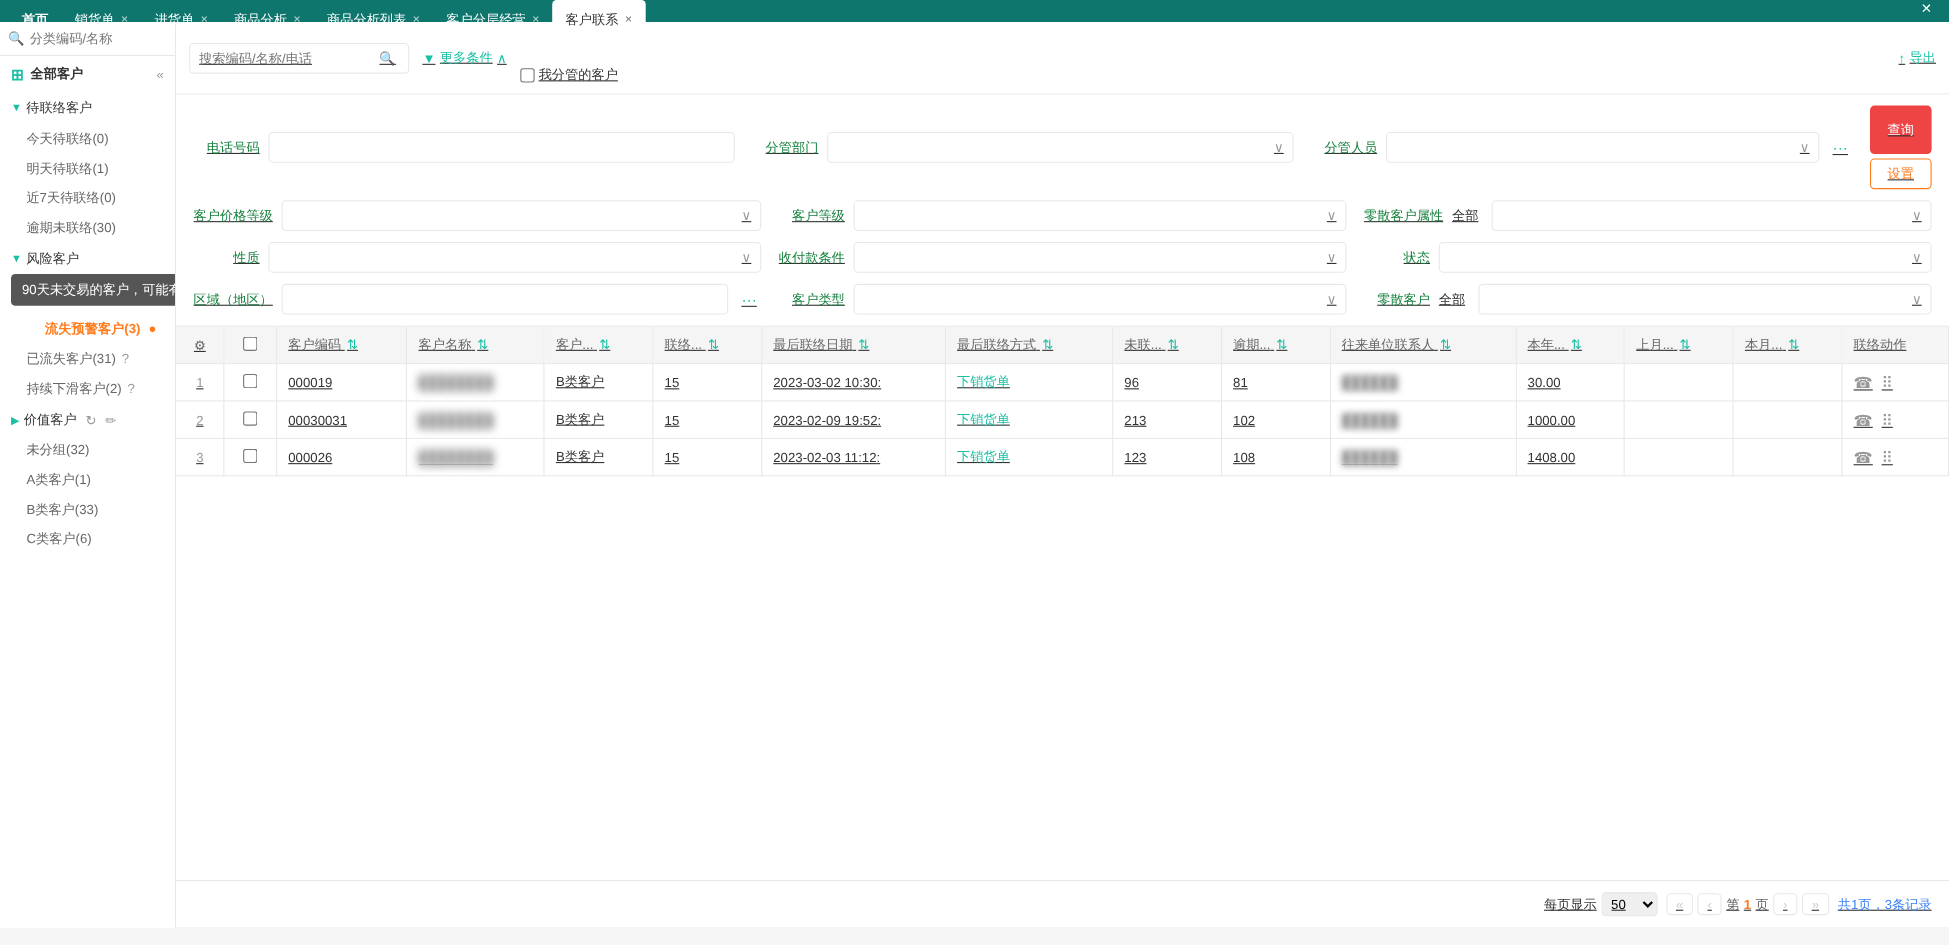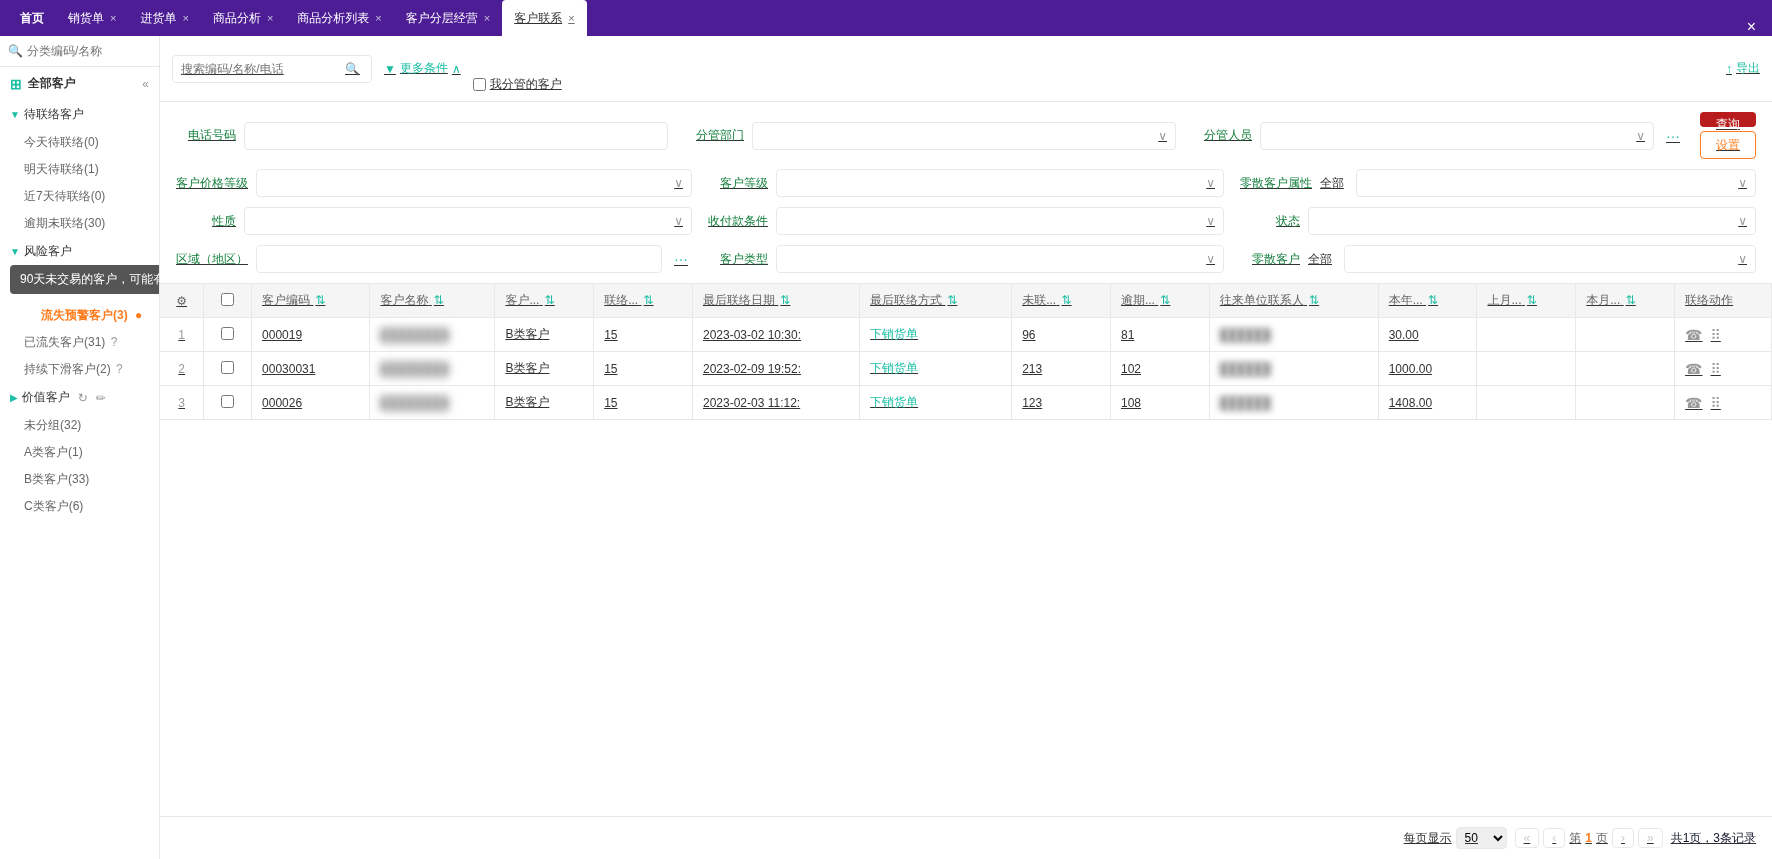--- a/index.html
+++ b/index.html
@@ -1,28 +1,28 @@
 <!DOCTYPE html>
 <html><head>
   <meta charset="utf-8">
   <style>
     * { box-sizing: border-box; margin: 0; padding: 0; font-family: 'Microsoft YaHei', Arial, sans-serif; font-size: 12px; }
     body { background: #f5f5f5; color: #333; overflow: hidden; }
     
     
     .top-nav {
-      display: flex; align-items: flex-end; background: #4c1d95; height: 36px; padding: 0 8px;
+      display: flex; align-items: flex-start; background: #0f766e; height: 20px; padding: 0 8px;
       position: relative;
     }
     .top-nav .nav-item {
       color: #fff; padding: 0 12px; height: 36px; display: flex; align-items: center;
       cursor: pointer; font-size: 13px; white-space: nowrap; position: relative;
     }
     .top-nav .nav-item.active {
-      background: #fff; color: #333; border-radius: 4px 4px 0 0; text-decoration: underline;
+      background: #fff; color: #333; border-radius: 4px 4px 0 0;
     }
     .top-nav .nav-item .close-btn {
       margin-left: 6px; font-size: 11px; opacity: 0.7;
     }
     .top-nav .nav-item.home { font-weight: bold; }
     .close-window {
       margin-left: auto; color: #fff; font-size: 16px; cursor: pointer; padding: 0 8px;
     }
 
     
@@ -112,22 +112,22 @@
       font-size: 12px; outline: none; color: #333;
     }
     .filter-select {
       flex: 1; height: 28px; border: 1px solid #e8e8e8; border-radius: 4px; padding: 0 8px;
       font-size: 12px; outline: none; color: #333; display: flex; align-items: center;
       justify-content: space-between; cursor: pointer; background: #fff;
     }
     .filter-select .select-arrow { color: #999; }
     .filter-dots { color: #1abfa5; cursor: pointer; font-size: 14px; padding: 0 4px; }
     .query-btn {
-      background: #b91c1c; color: #fff; border: none; border-radius: 4px;
-      padding: 4px 16px; cursor: pointer; font-size: 12px; height: 15px;
+      background: #ef4444; color: #fff; border: none; border-radius: 4px;
+      padding: 4px 16px; cursor: pointer; font-size: 12px; height: 44px;
     }
     .settings-btn {
       background: #fff; color: #ff7b1c; border: 1px solid #ff7b1c; border-radius: 4px;
       padding: 4px 12px; cursor: pointer; font-size: 12px; height: 28px;
     }
     .query-settings-group { display: flex; flex-direction: column; gap: 4px; }
 
     
     .table-wrap { flex: 1; overflow: auto; }
     table { width: 100%; border-collapse: collapse; font-size: 12px; }
@@ -163,21 +163,21 @@
     .pagination select { border: 1px solid #e8e8e8; border-radius: 4px; padding: 2px 4px; }
     .pagination .page-nav {
       display: flex; align-items: center; gap: 4px;
     }
     .pagination .page-btn {
       border: 1px solid #e8e8e8; background: #fff; padding: 2px 8px; border-radius: 4px;
       cursor: pointer; color: #333;
     }
     .pagination .page-btn.disabled { color: #ccc; cursor: not-allowed; }
     .pagination .page-num { color: #ff7b1c; font-weight: bold; }
-    .pagination .total-info { color: #0f172a; }
+    .pagination .total-info { color: #3b82f6; }
 
     
     .table-wrap::-webkit-scrollbar { height: 8px; width: 6px; }
     .table-wrap::-webkit-scrollbar-thumb { background: #ccc; border-radius: 4px; }
   </style>
 </head>
 <body>
 
 <div>
 

